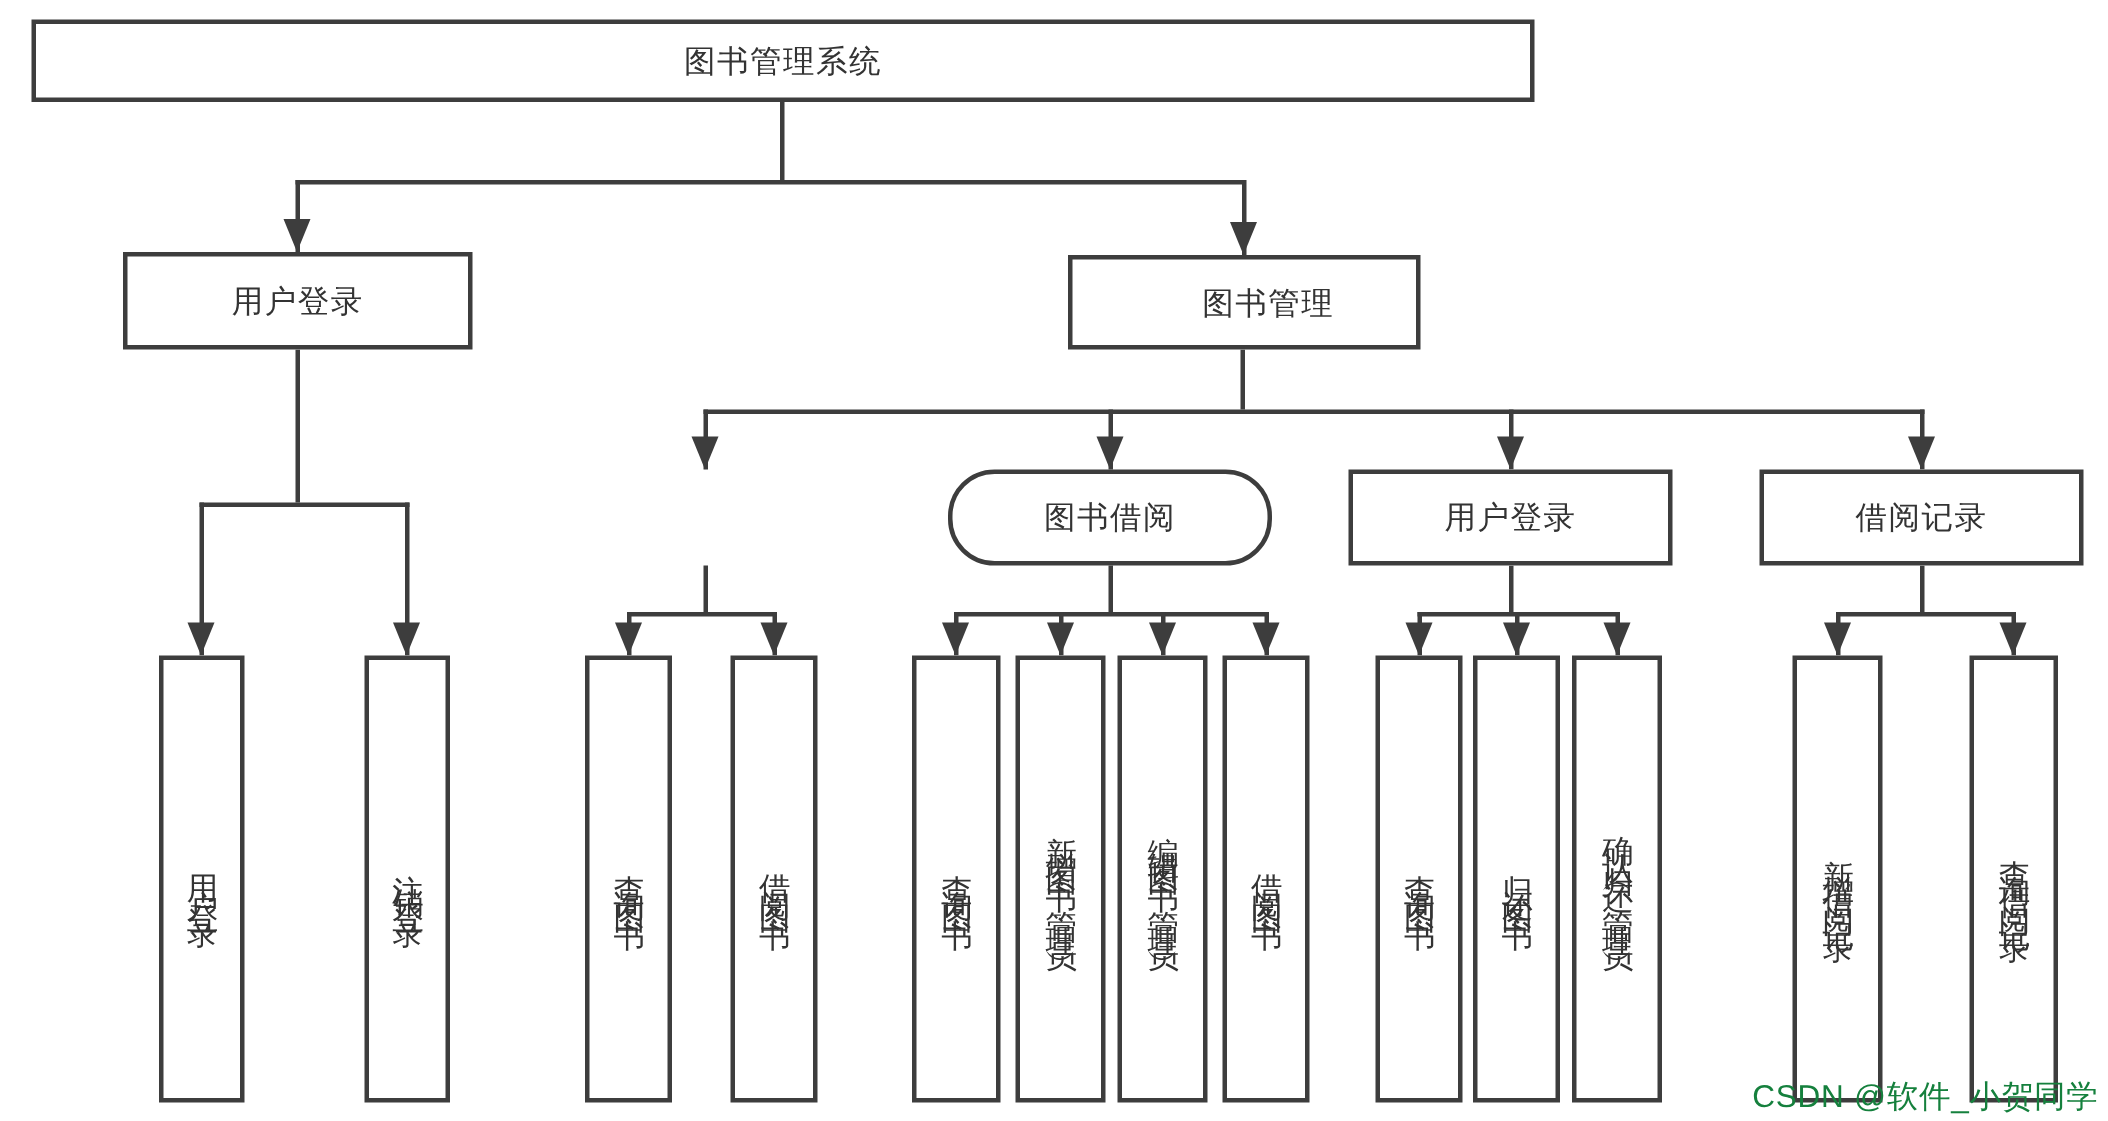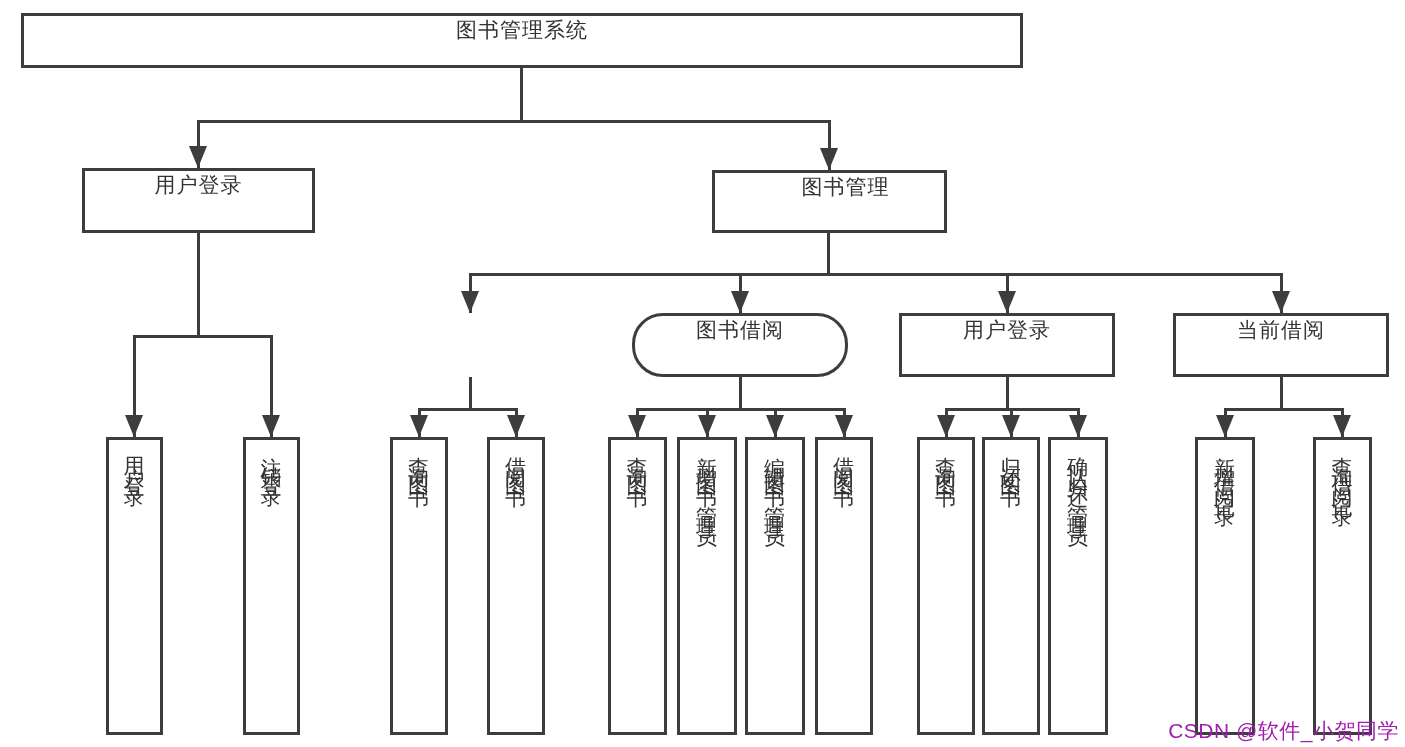--- a/index.html
+++ b/index.html
@@ -3,40 +3,40 @@
 <meta charset="utf-8">
 <style>
   html,body{margin:0;padding:0;background:#ffffff;}
   .canvas{
     position:relative; width:1405px; height:747px; background:#ffffff;
     font-family:"Liberation Sans", sans-serif; color:#333333; overflow:hidden;
   }
   .box{
     position:absolute; box-sizing:border-box;
     border:3px solid #3d3d3d; background:#ffffff;
-    display:flex; justify-content:center;
+    display:flex; align-items:center; justify-content:center;
     font-size:21px; color:#333333; letter-spacing:1px;
     z-index:2;
   }
   .leafbox{ z-index:2; }
   .vtext{
     writing-mode:vertical-rl; text-orientation:mixed;
     font-size:21px; letter-spacing:10px; color:#333333;
     line-height:1;
   }
   .vl{ position:absolute; width:3px; background:#3d3d3d; z-index:1; }
   .hl{ position:absolute; height:3px; background:#3d3d3d; z-index:1; }
   .arr{
     position:absolute; width:0; height:0; z-index:1;
     border-left:9px solid transparent; border-right:9px solid transparent;
     border-top:22px solid #3d3d3d;
   }
   .watermark{
     position:absolute; right:6px; bottom:2px; z-index:10;
-    font-size:21px; color:#a21caf; letter-spacing:0.5px; white-space:nowrap;
+    font-size:21px; color:#15803d; letter-spacing:0.5px; white-space:nowrap;
   }
 </style>
 </head>
 <body>
 
 <div class="canvas">
 
   <div class="box" style="left:21px; top:13px; width:1002px; height:55px;">
     <span>图书管理系统</span>
   </div>
@@ -74,21 +74,21 @@
   <div class="vl" style="left:1280px; top:273px; height:40px;"></div>
   <div class="arr" style="left:1272px; top:291px;"></div>
 
   <div class="box" style="left:632px; top:313px; width:216px; height:64px;border-radius:31px;">
     <span>图书借阅</span>
   </div>
   <div class="box" style="left:899px; top:313px; width:216px; height:64px;">
     <span>用户登录</span>
   </div>
   <div class="box" style="left:1173px; top:313px; width:216px; height:64px;">
-    <span>当前借阅</span>
+    <span>借阅记录</span>
   </div>
 
   <div class="vl" style="left:469px; top:377px; height:31px;"></div>
   <div class="hl" style="left:418px; top:408px; width:99px;"></div>
   <div class="vl" style="left:418px; top:408px; height:29px;"></div>
   <div class="arr" style="left:410px; top:415px;"></div>
   <div class="vl" style="left:515px; top:408px; height:29px;"></div>
   <div class="arr" style="left:507px; top:415px;"></div>
 
   <div class="vl" style="left:739px; top:377px; height:31px;"></div>

